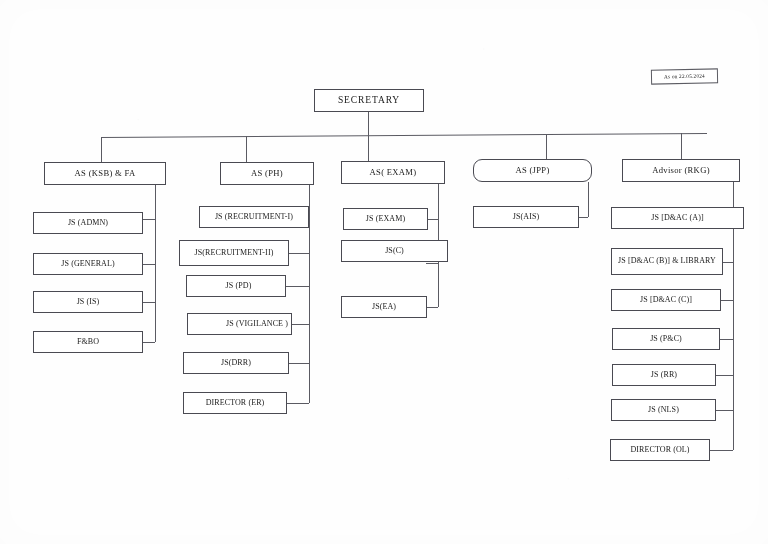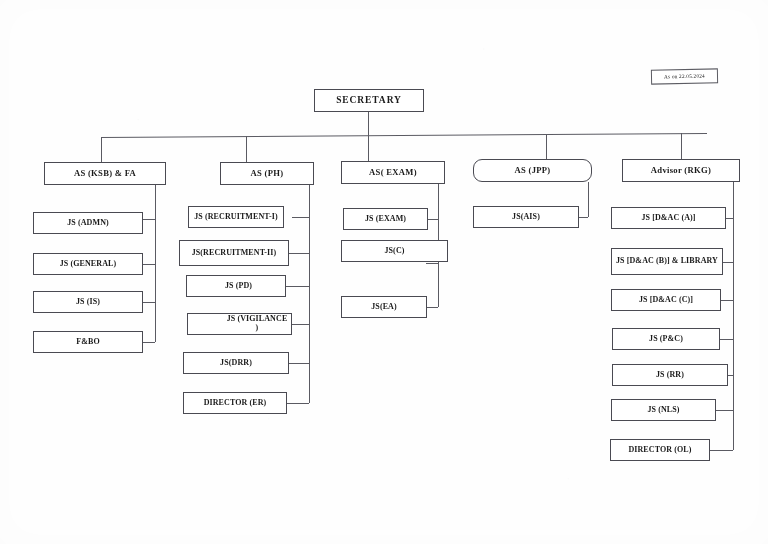--- a/index.html
+++ b/index.html
@@ -38,21 +38,21 @@
   .node {
     position: absolute;
     box-sizing: border-box;
     border: 1px solid #4a4a52;
     background: #ffffff;
     display: flex;
     align-items: center;
     justify-content: center;
     text-align: center;
     line-height: 1.08;
-    font-weight: bold;
+    font-weight: normal;
     letter-spacing: .1px;
     padding: 0 2px;
   }
   .node.lvl0 {
     font-size: 9.5px;
     letter-spacing: .9px;
   }
   .node.lvl1 {
     font-size: 8.6px;
     letter-spacing: .3px;
@@ -127,35 +127,35 @@
 
   <div class="node lvl0" id="root-node" style="left: 314px; top: 89px; width: 110px; height: 23px;">SECRETARY</div>
 
   <div id="node-layer">
       <div class="node lvl1" style="left: 44px; top: 162px; width: 122px; height: 23px;">AS (KSB) &amp; FA</div>
       <div class="node lvl2" style="left: 33px; top: 212px; width: 110px; height: 22px;">JS (ADMN)</div>
       <div class="node lvl2" style="left: 33px; top: 253px; width: 110px; height: 22px;">JS (GENERAL)</div>
       <div class="node lvl2" style="left: 33px; top: 291px; width: 110px; height: 22px;">JS (IS)</div>
       <div class="node lvl2" style="left: 33px; top: 331px; width: 110px; height: 22px;">F&amp;BO</div>
       <div class="node lvl1" style="left: 220px; top: 162px; width: 94px; height: 23px;">AS (PH)</div>
-      <div class="node lvl2" style="left: 188px; top: 206px; width: 96px; height: 22px;">JS (RECRUITMENT-I)</div>
+      <div class="node lvl2" style="left: 199px; top: 206px; width: 110px; height: 22px;">JS (RECRUITMENT-I)</div>
       <div class="node lvl2" style="left: 179px; top: 240px; width: 110px; height: 26px;">JS(RECRUITMENT-II)</div>
       <div class="node lvl2" style="left: 186px; top: 275px; width: 100px; height: 22px; padding-left: 7px;">JS (PD)</div>
       <div class="node lvl2" style="left: 187px; top: 313px; width: 105px; height: 22px; padding-left: 37px;">JS (VIGILANCE )</div>
       <div class="node lvl2" style="left: 183px; top: 352px; width: 106px; height: 22px;">JS(DRR)</div>
       <div class="node lvl2" style="left: 183px; top: 392px; width: 104px; height: 22px;">DIRECTOR (ER)</div>
       <div class="node lvl1" style="left: 341px; top: 161px; width: 104px; height: 23px;">AS( EXAM)</div>
       <div class="node lvl2" style="left: 343px; top: 208px; width: 85px; height: 22px;">JS (EXAM)</div>
       <div class="node lvl2" style="left: 341px; top: 240px; width: 107px; height: 22px;">JS(C)</div>
       <div class="node lvl2" style="left: 341px; top: 296px; width: 86px; height: 22px;">JS(EA)</div>
       <div class="node lvl1" style="left: 473px; top: 159px; width: 119px; height: 23px; border-radius: 9px;">AS (JPP)</div>
       <div class="node lvl2" style="left: 473px; top: 206px; width: 106px; height: 22px;">JS(AIS)</div>
       <div class="node lvl1" style="left: 622px; top: 159px; width: 118px; height: 23px;">Advisor (RKG)</div>
-      <div class="node lvl2" style="left: 611px; top: 207px; width: 115px; height: 22px;">JS [D&amp;AC (A)]</div>
+      <div class="node lvl2" style="left: 611px; top: 207px; width: 133px; height: 22px;">JS [D&amp;AC (A)]</div>
       <div class="node lvl2" style="left: 611px; top: 248px; width: 112px; height: 27px;">JS [D&amp;AC (B)] &amp; LIBRARY</div>
       <div class="node lvl2" style="left: 611px; top: 289px; width: 110px; height: 22px;">JS [D&amp;AC (C)]</div>
       <div class="node lvl2" style="left: 612px; top: 328px; width: 108px; height: 22px;">JS (P&amp;C)</div>
-      <div class="node lvl2" style="left: 612px; top: 364px; width: 116px; height: 22px;">JS (RR)</div>
+      <div class="node lvl2" style="left: 612px; top: 364px; width: 104px; height: 22px;">JS (RR)</div>
       <div class="node lvl2" style="left: 611px; top: 399px; width: 105px; height: 22px;">JS (NLS)</div>
       <div class="node lvl2" style="left: 610px; top: 439px; width: 100px; height: 22px;">DIRECTOR (OL)</div>
     </div>
 
 </div>
 
 </body></html>

